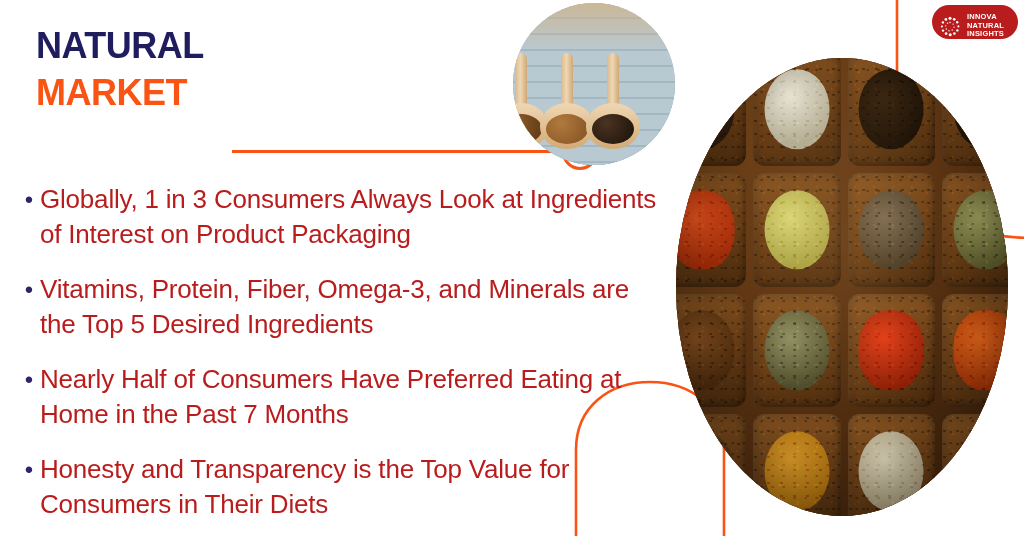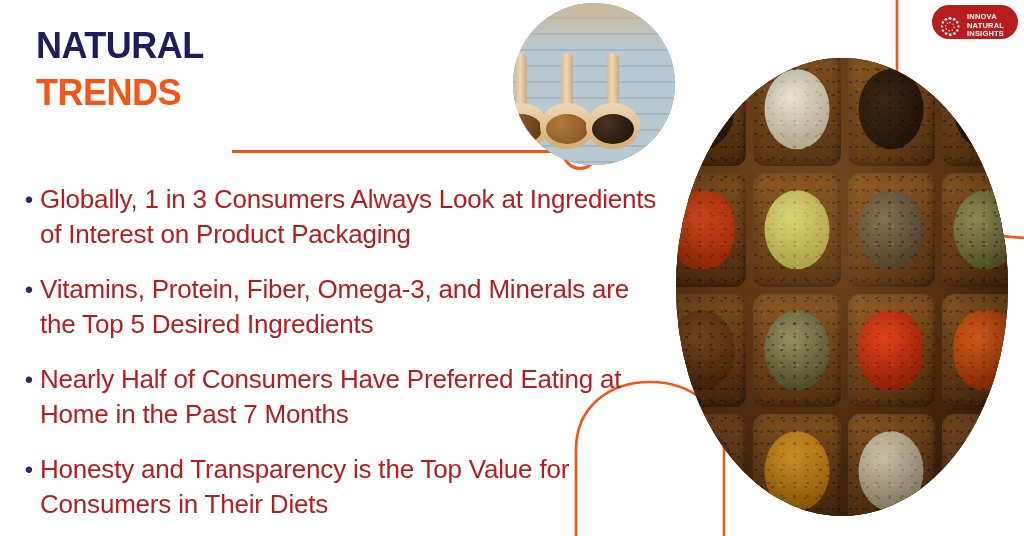--- a/index.html
+++ b/index.html
@@ -304,21 +304,21 @@
   <svg id="deco-svg" viewBox="0 0 1024 536" preserveAspectRatio="none">
 
     <path d="M 897,-10 L 897,96 C 897,196 946,238 1034,238" fill="none" stroke="#f95413" stroke-width="2.6"></path>
 
     <path d="M 576,546 L 576,450 C 576,406 610,382 650,382
              C 690,382 724,406 724,450 L 724,546" fill="none" stroke="#f95413" stroke-width="2.6"></path>
   </svg>
 
   <div id="title-block">
     <div class="title-line">NATURAL</div>
-    <div class="title-line accent">TRENDS</div>
+    <div class="title-line accent">MARKET</div>
   </div>
   <div id="title-rule"></div>
   <div id="title-ring"></div>
 
   <div id="bullets">
 
     <div class="bullet-item">
       <span class="bullet-dot">•</span>
       <span class="bullet-text">Globally, 1 in 3 Consumers Always Look at Ingredients of Interest on Product Packaging</span>
     </div>

